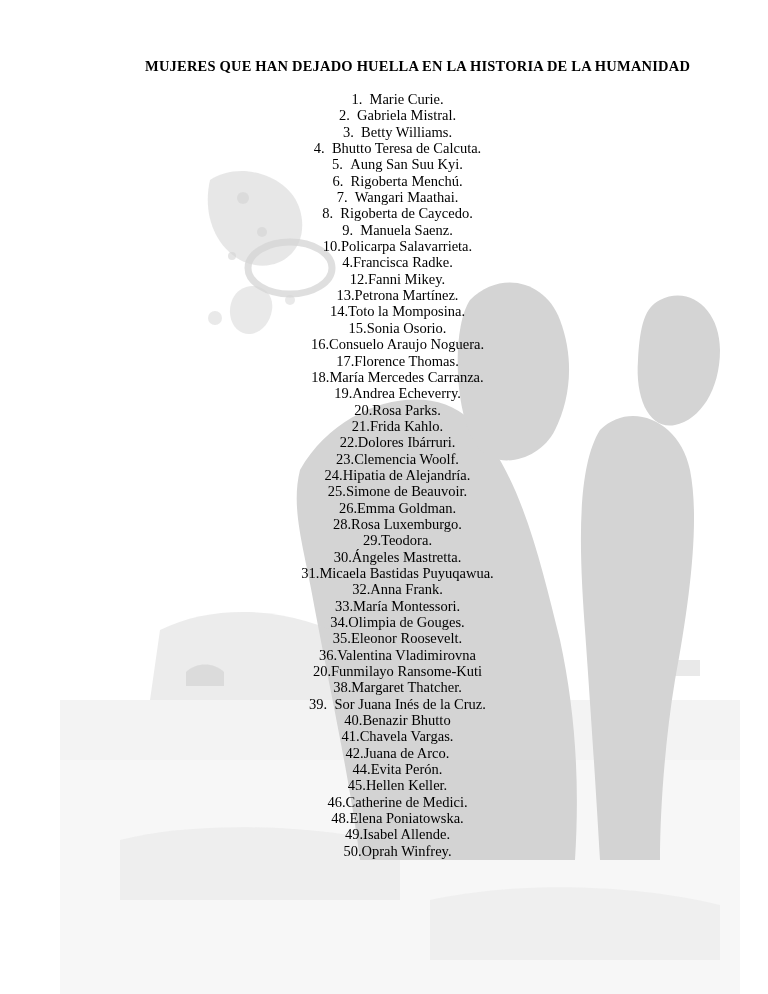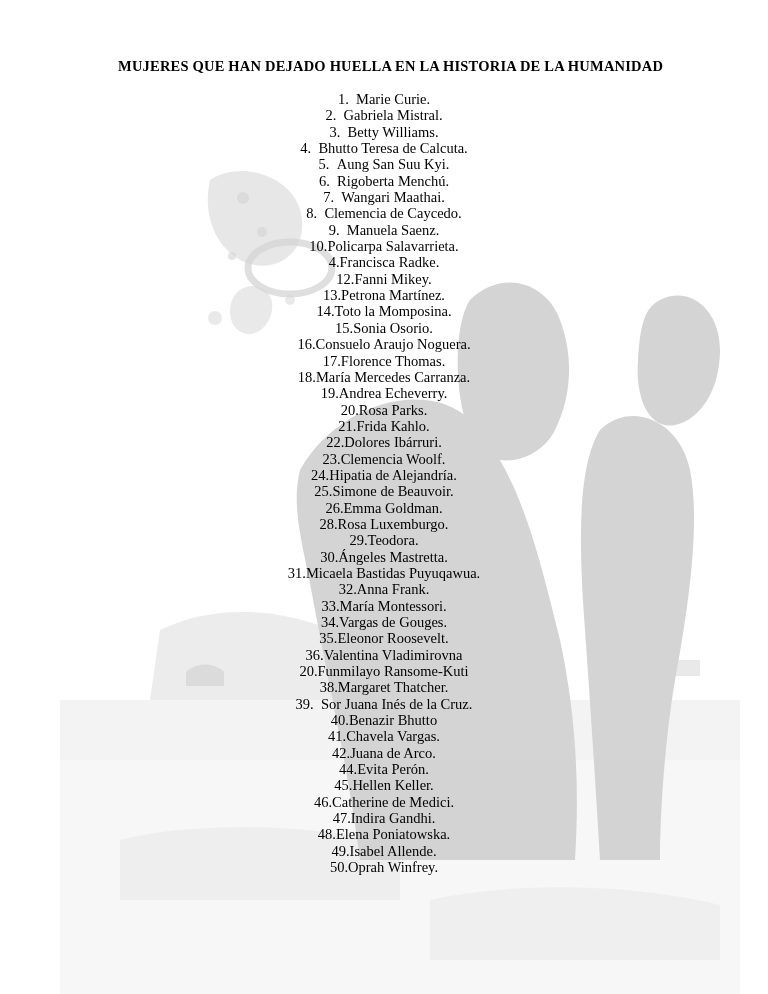--- a/index.html
+++ b/index.html
@@ -27,21 +27,21 @@
     pointer-events: none;
   }
 
   
   #page {
     position: relative;
     z-index: 1;
     width: 768px;
     height: 994px;
     box-sizing: border-box;
-    padding: 58px 60px 0 60px;
+    padding: 58px 60px 0 87px;
   }
 
   #doc-title {
     text-align: left;
     font-size: 14.5px;
     letter-spacing: 0.2px;
     margin: 0 0 16px 58px;
     white-space: nowrap;
   }
 
@@ -102,21 +102,21 @@
   <h1 id="doc-title">MUJERES QUE HAN DEJADO HUELLA EN LA HISTORIA DE LA HUMANIDAD</h1>
 
   <ol id="names-list">
       <li><span class="num">1.</span><span>&nbsp;&nbsp;</span><span class="nm">Marie Curie.</span></li>
       <li><span class="num">2.</span><span>&nbsp;&nbsp;</span><span class="nm">Gabriela Mistral.</span></li>
       <li><span class="num">3.</span><span>&nbsp;&nbsp;</span><span class="nm">Betty Williams.</span></li>
       <li><span class="num">4.</span><span>&nbsp;&nbsp;</span><span class="nm">Bhutto Teresa de Calcuta.</span></li>
       <li><span class="num">5.</span><span>&nbsp;&nbsp;</span><span class="nm">Aung San Suu Kyi.</span></li>
       <li><span class="num">6.</span><span>&nbsp;&nbsp;</span><span class="nm">Rigoberta Menchú.</span></li>
       <li><span class="num">7.</span><span>&nbsp;&nbsp;</span><span class="nm">Wangari Maathai.</span></li>
-      <li><span class="num">8.</span><span>&nbsp;&nbsp;</span><span class="nm">Clemencia de Caycedo.</span></li>
+      <li><span class="num">8.</span><span>&nbsp;&nbsp;</span><span class="nm">Rigoberta de Caycedo.</span></li>
       <li><span class="num">9.</span><span>&nbsp;&nbsp;</span><span class="nm">Manuela Saenz.</span></li>
       <li><span class="num">10.</span><span></span><span class="nm">Policarpa Salavarrieta.</span></li>
       <li><span class="num">4.</span><span></span><span class="nm">Francisca Radke.</span></li>
       <li><span class="num">12.</span><span></span><span class="nm">Fanni Mikey.</span></li>
       <li><span class="num">13.</span><span></span><span class="nm">Petrona Martínez.</span></li>
       <li><span class="num">14.</span><span></span><span class="nm">Toto la Momposina.</span></li>
       <li><span class="num">15.</span><span></span><span class="nm">Sonia Osorio.</span></li>
       <li><span class="num">16.</span><span></span><span class="nm">Consuelo Araujo Noguera.</span></li>
       <li><span class="num">17.</span><span></span><span class="nm">Florence Thomas.</span></li>
       <li><span class="num">18.</span><span></span><span class="nm">María Mercedes Carranza.</span></li>
@@ -127,31 +127,30 @@
       <li><span class="num">23.</span><span></span><span class="nm">Clemencia Woolf.</span></li>
       <li><span class="num">24.</span><span></span><span class="nm">Hipatia de Alejandría.</span></li>
       <li><span class="num">25.</span><span></span><span class="nm">Simone de Beauvoir.</span></li>
       <li><span class="num">26.</span><span></span><span class="nm">Emma Goldman.</span></li>
       <li><span class="num">28.</span><span></span><span class="nm">Rosa Luxemburgo.</span></li>
       <li><span class="num">29.</span><span></span><span class="nm">Teodora.</span></li>
       <li><span class="num">30.</span><span></span><span class="nm">Ángeles Mastretta.</span></li>
       <li><span class="num">31.</span><span></span><span class="nm">Micaela Bastidas Puyuqawua.</span></li>
       <li><span class="num">32.</span><span></span><span class="nm">Anna Frank.</span></li>
       <li><span class="num">33.</span><span></span><span class="nm">María Montessori.</span></li>
-      <li><span class="num">34.</span><span></span><span class="nm">Vargas de Gouges.</span></li>
+      <li><span class="num">34.</span><span></span><span class="nm">Olimpia de Gouges.</span></li>
       <li><span class="num">35.</span><span></span><span class="nm">Eleonor Roosevelt.</span></li>
       <li><span class="num">36.</span><span></span><span class="nm">Valentina Vladimirovna</span></li>
       <li><span class="num">20.</span><span></span><span class="nm">Funmilayo Ransome-Kuti</span></li>
       <li><span class="num">38.</span><span></span><span class="nm">Margaret Thatcher.</span></li>
       <li><span class="num">39.</span><span>&nbsp;&nbsp;</span><span class="nm">Sor Juana Inés de la Cruz.</span></li>
       <li><span class="num">40.</span><span></span><span class="nm">Benazir Bhutto</span></li>
       <li><span class="num">41.</span><span></span><span class="nm">Chavela Vargas.</span></li>
       <li><span class="num">42.</span><span></span><span class="nm">Juana de Arco.</span></li>
       <li><span class="num">44.</span><span></span><span class="nm">Evita Perón.</span></li>
       <li><span class="num">45.</span><span></span><span class="nm">Hellen Keller.</span></li>
       <li><span class="num">46.</span><span></span><span class="nm">Catherine de Medici.</span></li>
-      <li><span class="num">47.</span><span></span><span class="nm">Indira Gandhi.</span></li>
       <li><span class="num">48.</span><span></span><span class="nm">Elena Poniatowska.</span></li>
       <li><span class="num">49.</span><span></span><span class="nm">Isabel Allende.</span></li>
       <li><span class="num">50.</span><span></span><span class="nm">Oprah Winfrey.</span></li>
     </ol>
 
 </div>
 
 </body></html>

